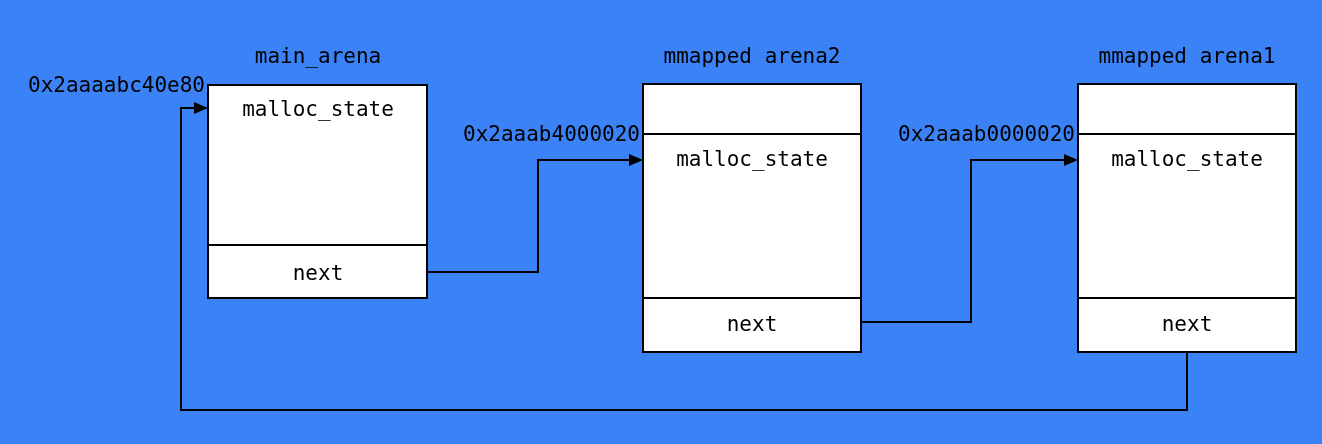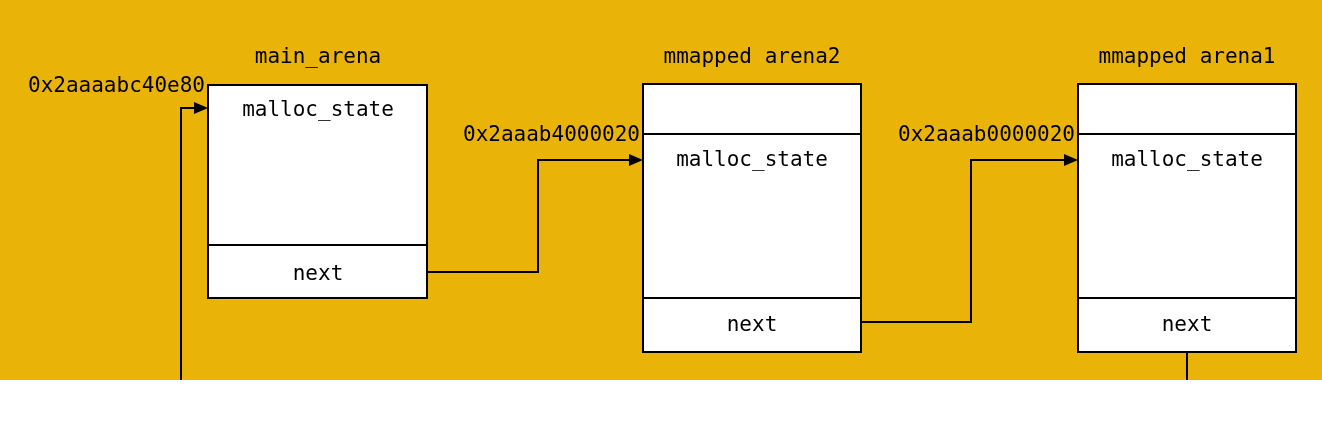--- a/index.html
+++ b/index.html
@@ -6,22 +6,22 @@
     margin: 0;
     padding: 0;
     background: #ffffff;
   }
   body {
     font-family: "DejaVu Sans Mono", monospace;
   }
   #diagram-root {
     position: relative;
     width: 1322px;
-    height: 380px;
-    background: #eab308;
+    height: 444px;
+    background: #3b82f6;
     overflow: hidden;
   }
   svg.diagram-canvas {
     position: absolute;
     top: 0;
     left: 0;
     width: 1322px;
     height: 444px;
   }
   .box-rect {

